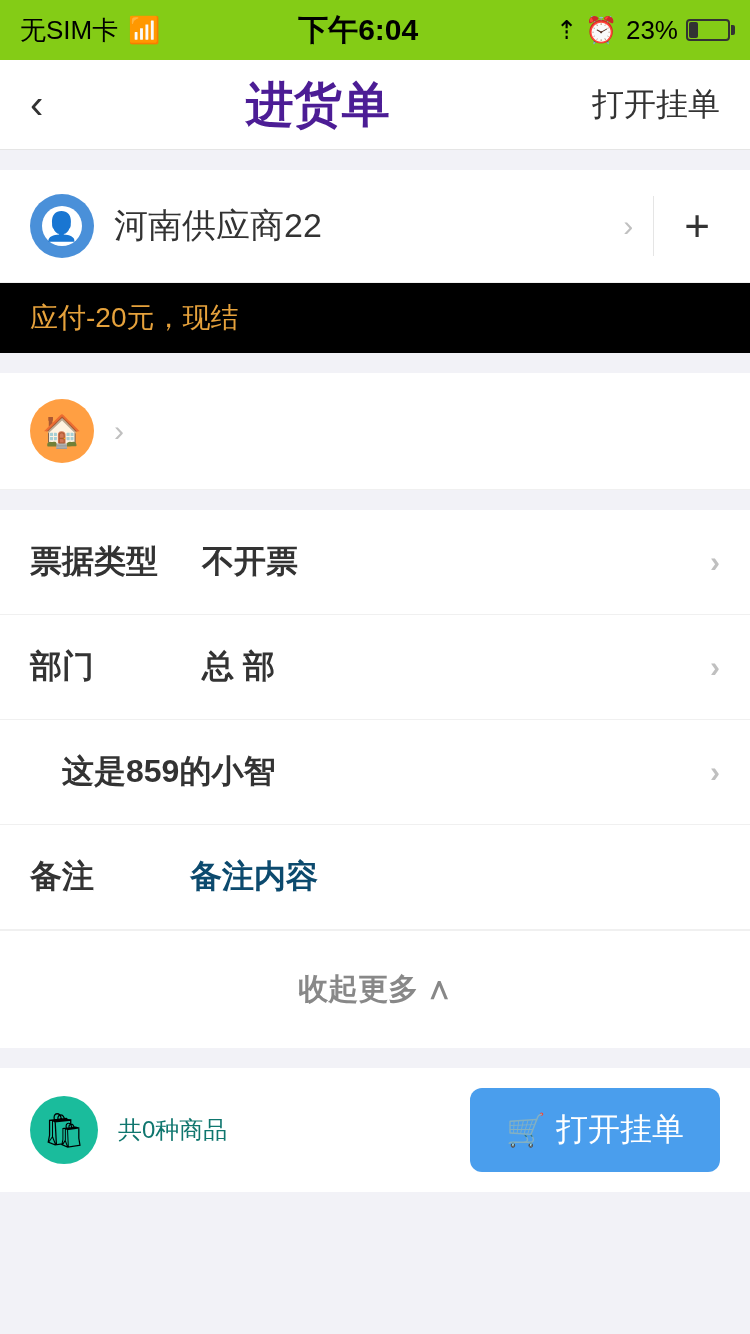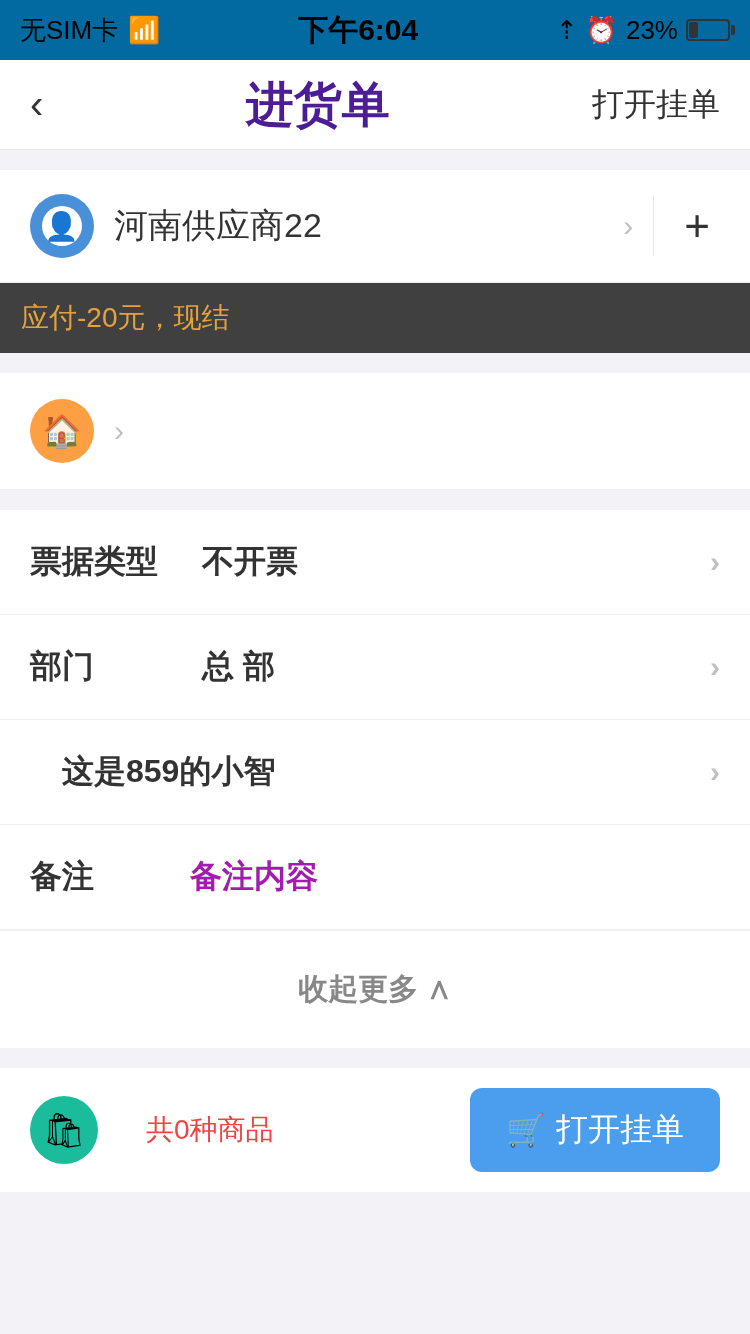--- a/index.html
+++ b/index.html
@@ -9,21 +9,21 @@
       min-height: 1334px;
       font-family: -apple-system, "PingFang SC", "Helvetica Neue", Arial, sans-serif;
       background: #f2f2f7;
       font-size: 32px;
     }
 
     
     .status-bar {
       width: 100%;
       height: 60px;
-      background: #0369a1;
+      background: #84cc16;
       display: flex;
       align-items: center;
       justify-content: space-between;
       padding: 0 20px;
       font-size: 26px;
       font-weight: 500;
     }
     .status-left {
       display: flex;
       align-items: center;
@@ -157,22 +157,22 @@
     }
     .add-btn {
       font-size: 44px;
       color: #333;
       cursor: pointer;
       padding: 0 10px;
     }
 
     
     .notice-bar {
-      background: #404040;
-      padding: 16px 21px;
+      background: #000000;
+      padding: 16px 30px;
       font-size: 28px;
       color: #e6a23c;
     }
 
     
     .warehouse-row {
       display: flex;
       align-items: center;
       padding: 26px 30px;
       background: #fff;
@@ -220,21 +220,21 @@
     }
     .form-value {
       flex: 1;
       font-size: 32px;
       color: #333;
       margin-left: 32px;
     }
     .form-placeholder {
       flex: 1;
       font-size: 32px;
-      color: #a21caf;
+      color: #0c4a6e;
       margin-left: 20px;
     }
 
     
     .collapse-row {
       background: #fff;
       display: flex;
       justify-content: center;
       align-items: center;
       padding: 38px 0;
@@ -258,23 +258,22 @@
       height: 68px;
       border-radius: 50%;
       background: #1abc9c;
       display: flex;
       align-items: center;
       justify-content: center;
       margin-right: 20px;
     }
     .product-count {
       flex: 1;
-      font-size: 28px;
-      color: #ef4444;
-      margin-left: 28px;
+      font-size: 24px;
+      color: #0f766e;
     }
     .select-product-btn {
       background: #4a9eed;
       color: #fff;
       font-size: 32px;
       padding: 20px 36px;
       border-radius: 12px;
       display: flex;
       align-items: center;
       gap: 10px;

